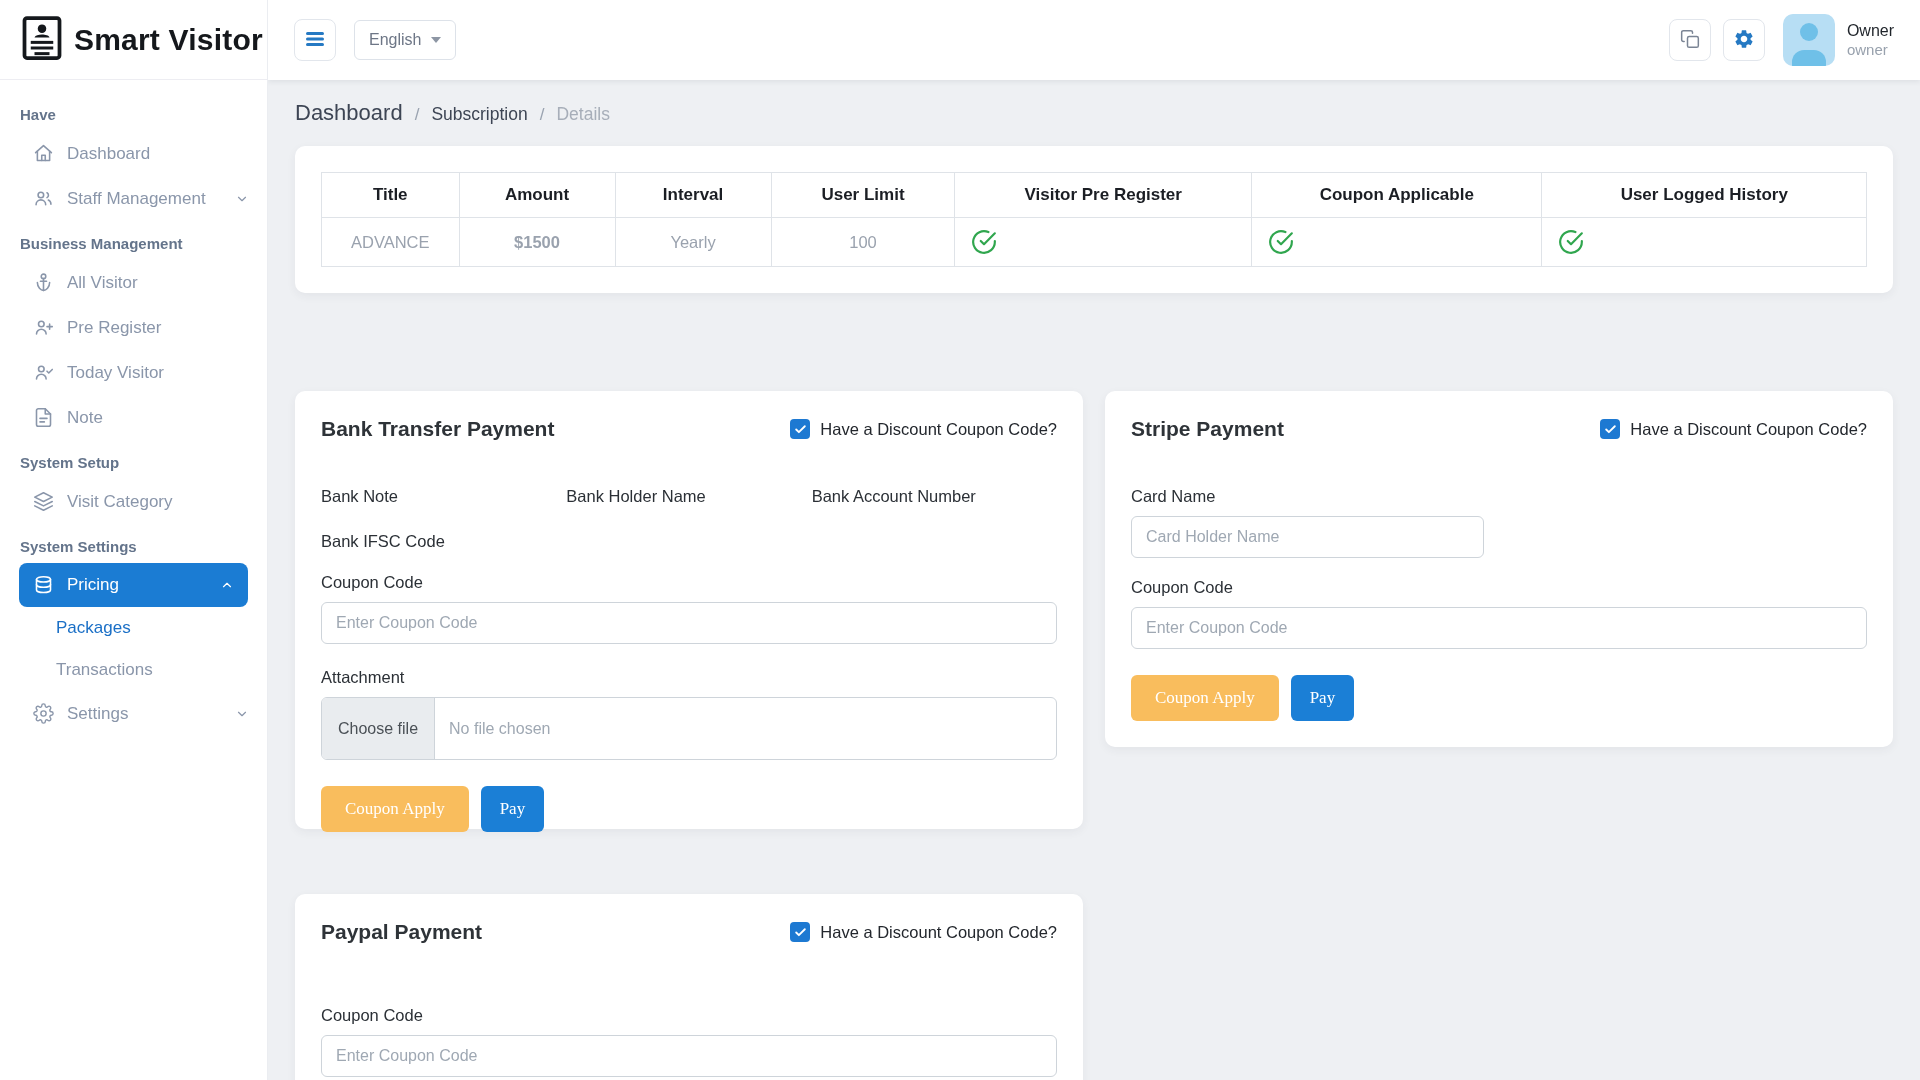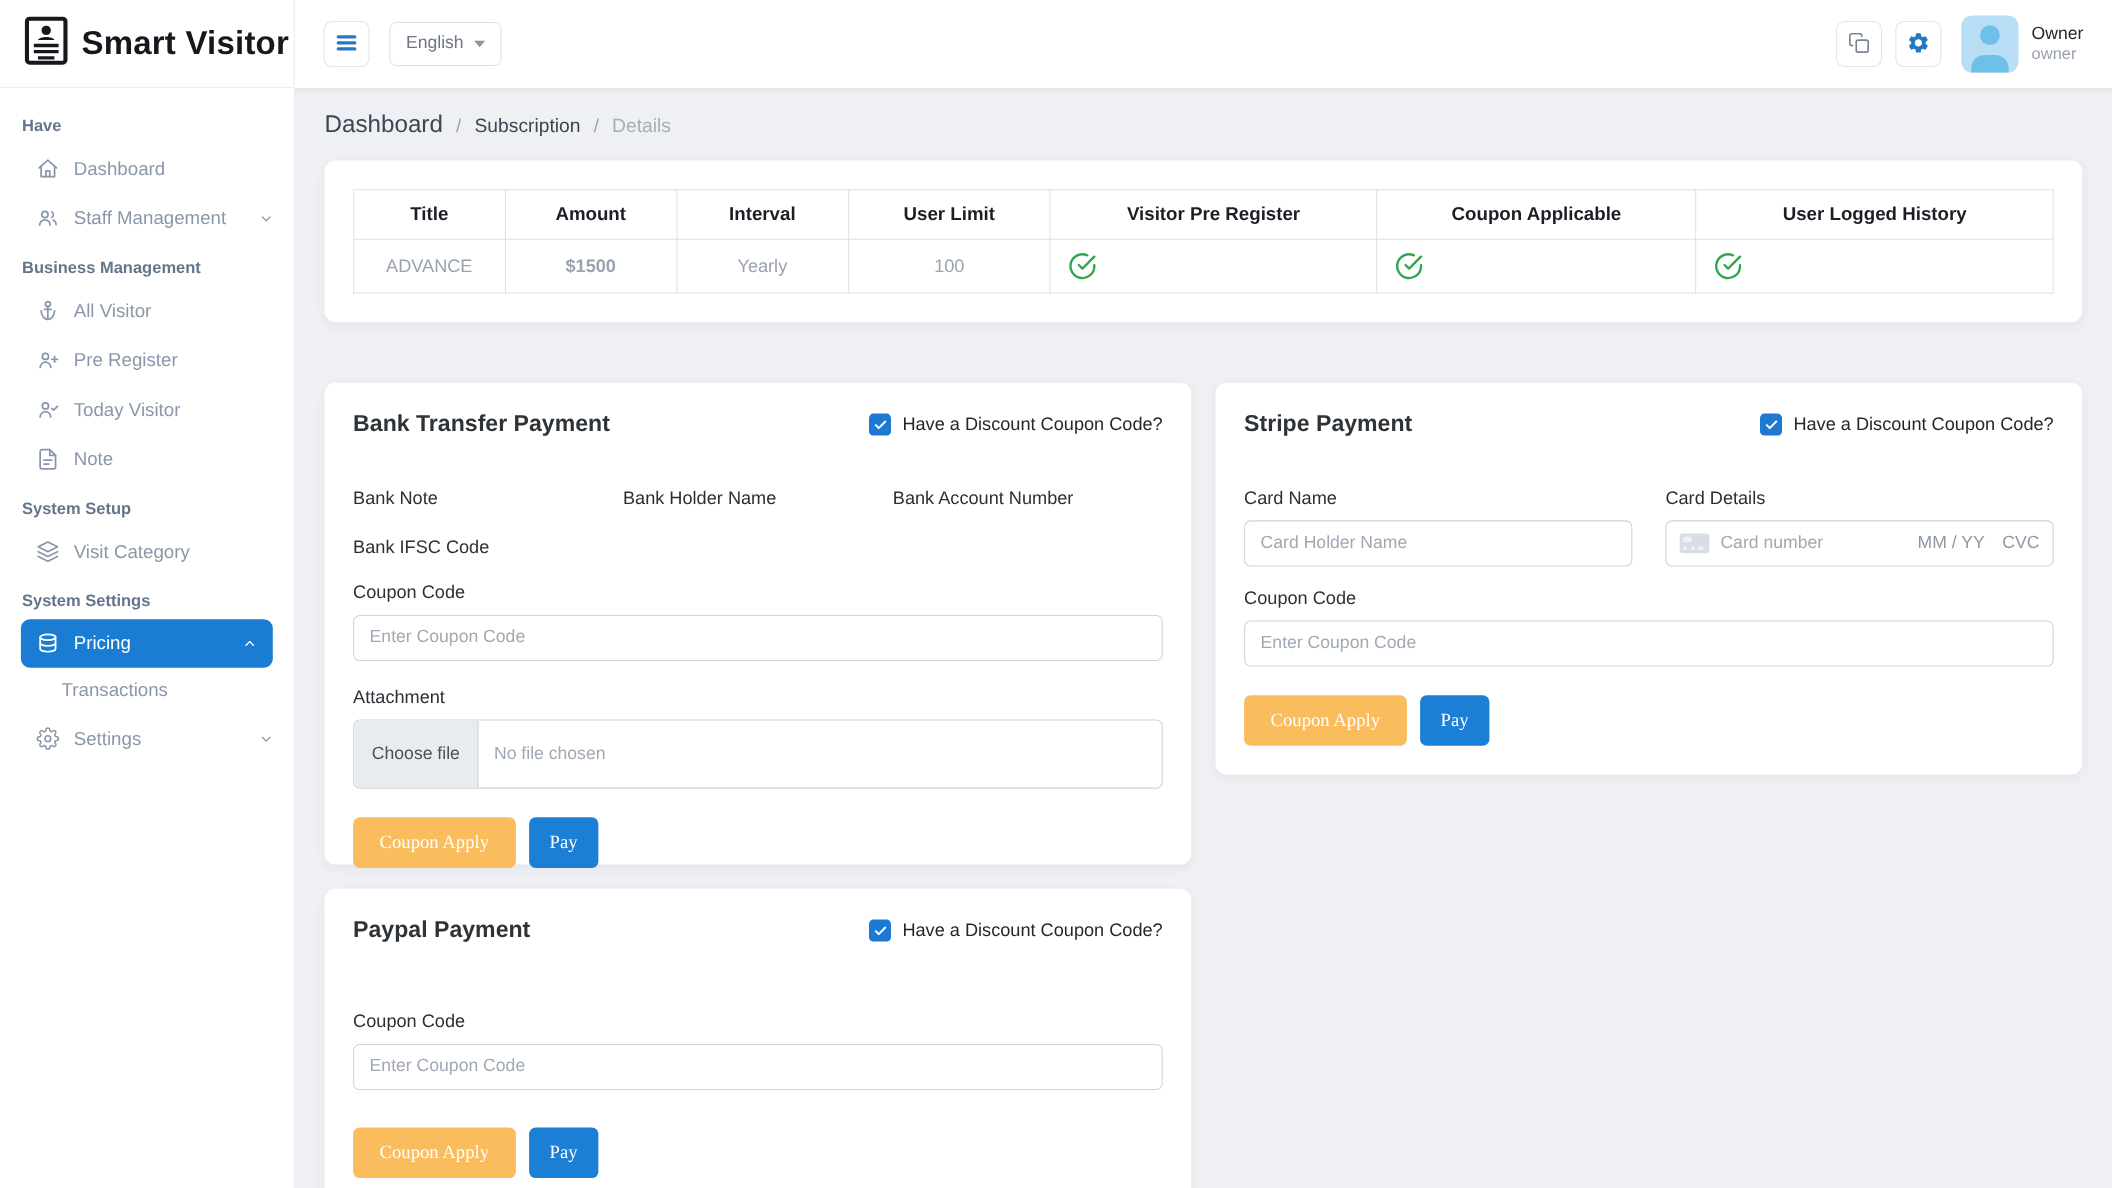--- a/index.html
+++ b/index.html
@@ -45,21 +45,21 @@
   .table-card { padding:26px; margin-bottom:55px; }
   table.plan { width:100%; border-collapse:collapse; }
   table.plan th, table.plan td { border:1px solid #dfe3e8; text-align:center; padding:11px 16px; }
   table.plan th { font-size:17px; font-weight:700; color:#1b1e24; height:45px; }
   table.plan td { font-size:16.5px; color:#9aa2ae; height:44px; }
   td.amount { color:#3f444b; font-weight:700; }
   .check-ic svg { width:26px; height:26px; display:block; }
 
   .pay-grid { display:flex; gap:22px; align-items:flex-start; }
   .pay-col { width:789px; display:flex; flex-direction:column; gap:22px; }
-  .pay-card { padding:26px; }
+  .pay-card { padding:26px;margin-top:43px; }
   .card-head { display:flex; align-items:center; justify-content:space-between; margin-bottom:46px; }
   .card-title { font-size:21px; color:#2e3338; }
   .chk-row { display:flex; align-items:center; gap:10px; cursor:pointer; }
   .chk-box { width:20px; height:20px; border-radius:4px; background:#1d79d2; display:inline-flex; align-items:center; justify-content:center; flex:0 0 auto; }
   .chk-label { font-size:16.5px; color:#23272d; }
 
   .bank-grid { display:grid; grid-template-columns:1fr 1fr 1fr; row-gap:26px; margin-bottom:22px; }
   .f-label { font-size:16.5px; color:#2b3036; }
   .group { margin-top:22px; }
   .group .f-label { display:block; margin-bottom:10px; }
@@ -207,20 +207,21 @@
           </svg>
         </span>
       <span>Pricing</span>
       <span class="chev">
           <svg width="14" height="14" viewBox="0 0 24 24" fill="none" stroke="currentColor" stroke-width="2" stroke-linecap="round" stroke-linejoin="round">
             <polyline points="6 15 12 9 18 15"></polyline>
           </svg>
         </span>
     </a>
 
+    <a class="nav-sub current">Packages</a>
     <a class="nav-sub">Transactions</a>
 
     <a class="nav-item">
       <span class="ni">
           <svg viewBox="0 0 24 24" fill="none" stroke="currentColor" stroke-width="1.6" stroke-linecap="round" stroke-linejoin="round">
             <circle cx="12" cy="12" r="3"></circle>
             <path d="M19.4 15a1.65 1.65 0 0 0 .33 1.82l.06.06a2 2 0 0 1 0 2.83 2 2 0 0 1-2.83 0l-.06-.06a1.65 1.65 0 0 0-1.82-.33 1.65 1.65 0 0 0-1 1.51V21a2 2 0 0 1-2 2 2 2 0 0 1-2-2v-.09A1.65 1.65 0 0 0 9 19.4a1.65 1.65 0 0 0-1.82.33l-.06.06a2 2 0 0 1-2.83 0 2 2 0 0 1 0-2.83l.06-.06a1.65 1.65 0 0 0 .33-1.82 1.65 1.65 0 0 0-1.51-1H3a2 2 0 0 1-2-2 2 2 0 0 1 2-2h.09A1.65 1.65 0 0 0 4.6 9a1.65 1.65 0 0 0-.33-1.82l-.06-.06a2 2 0 0 1 0-2.83 2 2 0 0 1 2.83 0l.06.06a1.65 1.65 0 0 0 1.82.33H9a1.65 1.65 0 0 0 1-1.51V3a2 2 0 0 1 2-2 2 2 0 0 1 2 2v.09a1.65 1.65 0 0 0 1 1.51 1.65 1.65 0 0 0 1.82-.33l.06-.06a2 2 0 0 1 2.83 0 2 2 0 0 1 0 2.83l-.06.06a1.65 1.65 0 0 0-.33 1.82V9a1.65 1.65 0 0 0 1.51 1H21a2 2 0 0 1 2 2 2 2 0 0 1-2 2h-.09a1.65 1.65 0 0 0-1.51 1z"></path>
           </svg>
         </span>
       <span>Settings</span>
@@ -398,29 +399,20 @@
                 </svg>
               </span>
             <span class="chk-label">Have a Discount Coupon Code?</span>
           </label>
         </div>
         <div class="stripe-fields">
           <div>
             <label class="f-label">Card Name</label>
             <input class="text-input" type="text" placeholder="Card Holder Name" style="">
           </div>
-          <div>
-            <label class="f-label">Card Details</label>
-            <div class="stripe-el">
-              <span class="cc-icon"></span>
-              <span class="cc-number">Card number</span>
-              <span class="cc-exp">MM / YY</span>
-              <span class="cc-cvc">CVC</span>
-            </div>
-          </div>
         </div>
         <div class="group" style="margin-top:20px;">
           <label class="f-label">Coupon Code</label>
           <input class="text-input" type="text" placeholder="Enter Coupon Code" style="">
         </div>
         <div class="btn-row">
           <button class="btn btn-coupon">Coupon Apply</button>
           <button class="btn btn-pay">Pay</button>
         </div>
       </section>

